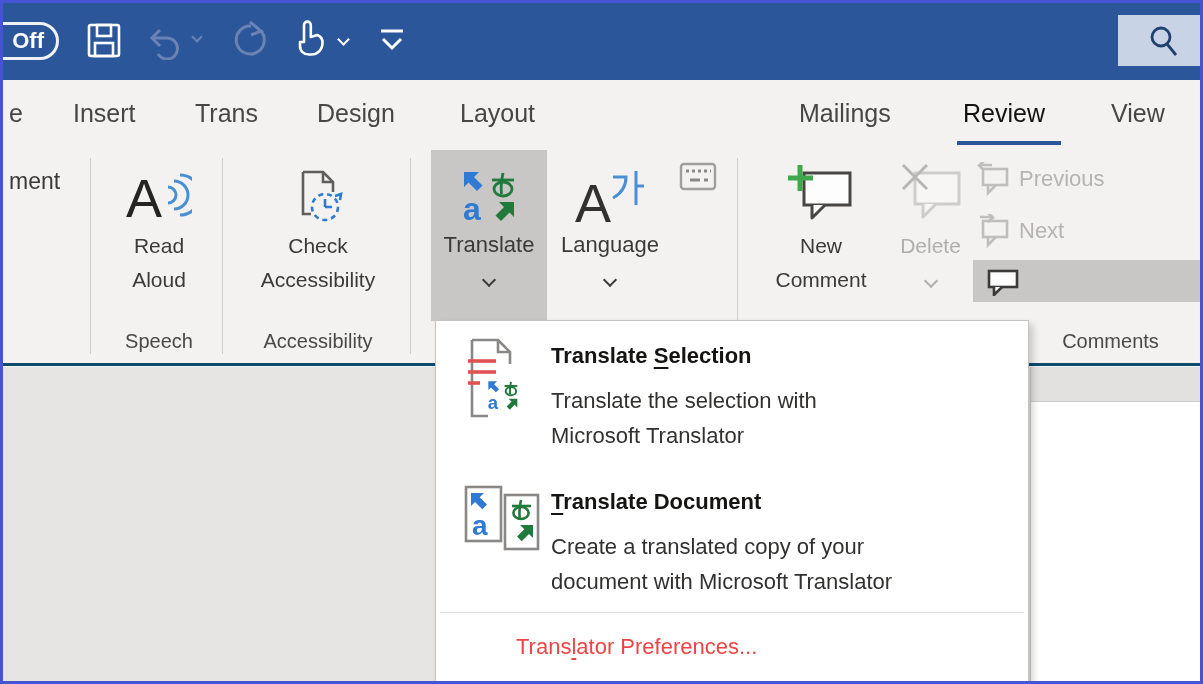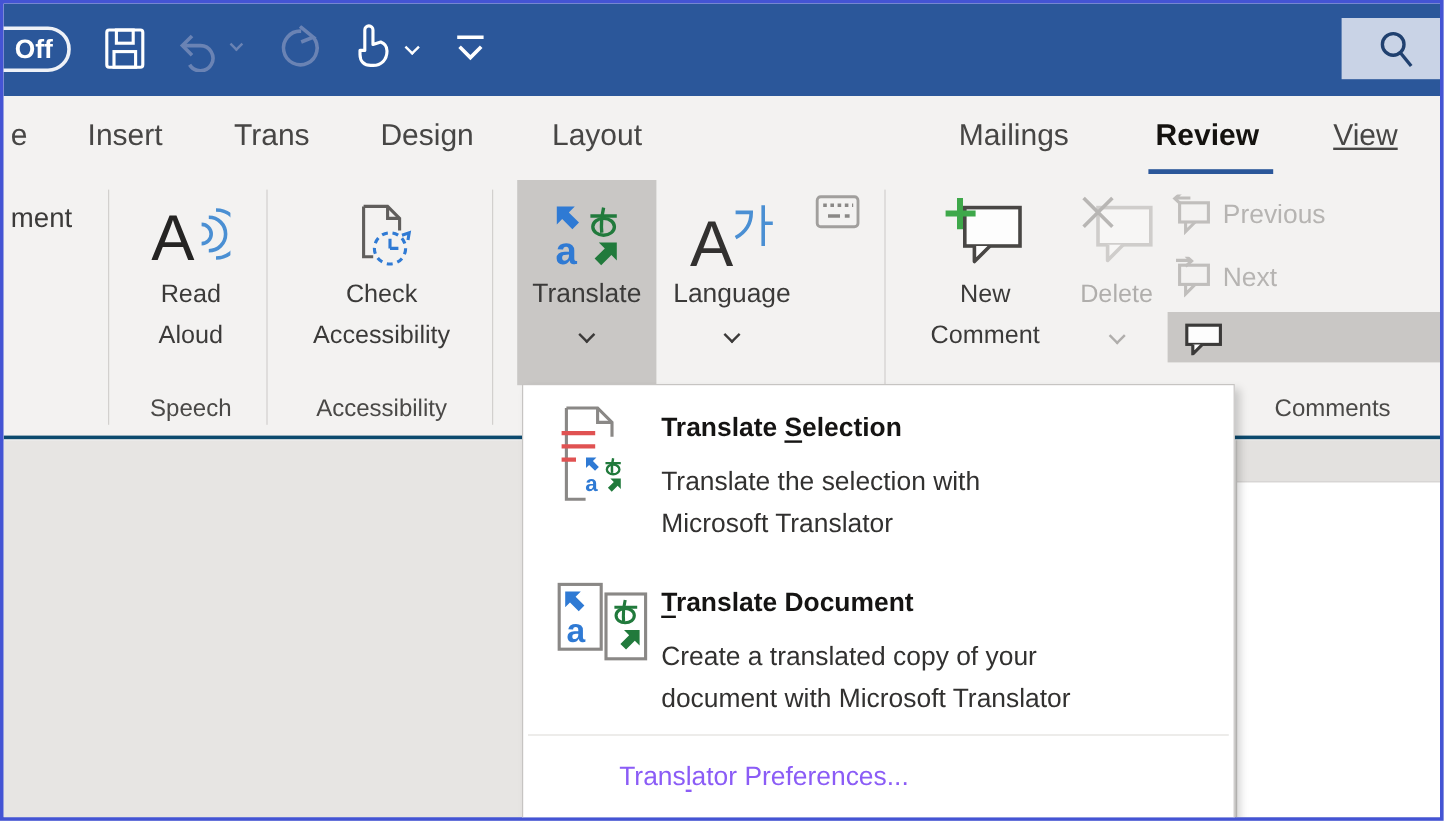--- a/index.html
+++ b/index.html
@@ -15,21 +15,21 @@
                    border:3px solid #eef1f7; border-radius:19px; color:#fff; font-size:22px;
                    font-weight:bold; display:flex; align-items:center; justify-content:flex-end;
                    padding-right:12px; }
   .qat-btn { position:absolute; display:flex; align-items:center; justify-content:center; }
   .searchbox { position:absolute; left:1115px; top:12px; width:90px; height:51px; background:#c9d3e6;
                display:flex; align-items:center; justify-content:center; }
 
   
   .tabrow { position:absolute; top:77px; left:0; width:100%; height:68px; background:#f3f2f1; }
   .tab { position:absolute; top:19px; font-size:25px; color:#474645; cursor:default; }
-  .tab.active { color:#14120f; font-weight:700; }
+  .tab.active { color:#14120f; font-weight:400; }
   .tab-underline { position:absolute; left:954px; top:61px; width:104px; height:4px; background:#2b579a; }
 
   
   .ribbon { position:absolute; top:145px; left:0; width:100%; height:218px; background:#f3f2f1;
             border-bottom:3px solid #0c4a6e; }
   .gdiv { position:absolute; top:10px; height:196px; width:1px; background:#d2d0ce; }
   .bigbtn { position:absolute; top:3px; height:170px; display:flex; flex-direction:column;
             align-items:center; }
   .bigbtn .ic { height:78px; display:flex; align-items:flex-end; justify-content:center; }
   .blabel { font-size:21px; color:#3b3a39; line-height:34px; text-align:center; }
@@ -52,21 +52,21 @@
                 border-left:1px solid #cfcdcb; border-top:1px solid #cfcdcb; }
 
   
   .menu { position:absolute; left:432px; top:317px; width:594px; height:364px; background:#fff;
           border:1px solid #c6c4c2; box-shadow:4px 4px 7px rgba(0,0,0,.18); z-index:5; }
   .mi { position:absolute; left:0; width:100%; cursor:default; }
   .mi .mtitle { position:absolute; left:115px; font-size:22px; font-weight:bold; color:#151413;text-align:right; }
   .mi .mdesc { position:absolute; left:115px; font-size:22px; color:#323130; line-height:35px; }
   .ukey { text-decoration:underline; text-underline-offset:4px; }
   .menu-sep { position:absolute; left:4px; right:4px; top:291px; height:1px; background:#e1dfdd; }
-  .menu-footer { position:absolute; left:80px; top:313px; font-size:22px; color:#8b5cf6; }
+  .menu-footer { position:absolute; left:80px; top:313px; font-size:22px; color:#ef4444; }
 </style>
 </head>
 <body>
 
 <div class="stage">
 
   <div class="titlebar">
     <div class="autosave-pill">
       <span>Off</span>
     </div>
@@ -122,21 +122,21 @@
 
   <div class="tabrow">
     <span class="tab" style="left:6px;">e</span>
     <span class="tab" style="left:70px;">Insert</span>
     <span class="tab" style="left:192px;">Trans</span>
     <span class="tab" style="left:314px;">Design</span>
     <span class="tab" style="left:457px;">Layout</span>
     <span class="tab" style="left:599px;margin-top:48px;">References</span>
     <span class="tab" style="left:796px;">Mailings</span>
     <span class="tab active" style="left:960px;">Review</span>
-    <span class="tab" style="left:1108px;text-decoration:underline;">View</span>
+    <span class="tab" style="left:1108px;">View</span>
     <div class="tab-underline"></div>
   </div>
 
   <div class="ribbon">
     <span style="position:absolute; left:6px; top:20px; font-size:23px; color:#3b3a39;">ment</span>
 
     <div class="gdiv" style="left:87px;"></div>
     <div class="gdiv" style="left:219px;"></div>
     <div class="gdiv" style="left:407px;"></div>
     <div class="gdiv" style="left:734px; height:170px;"></div>

